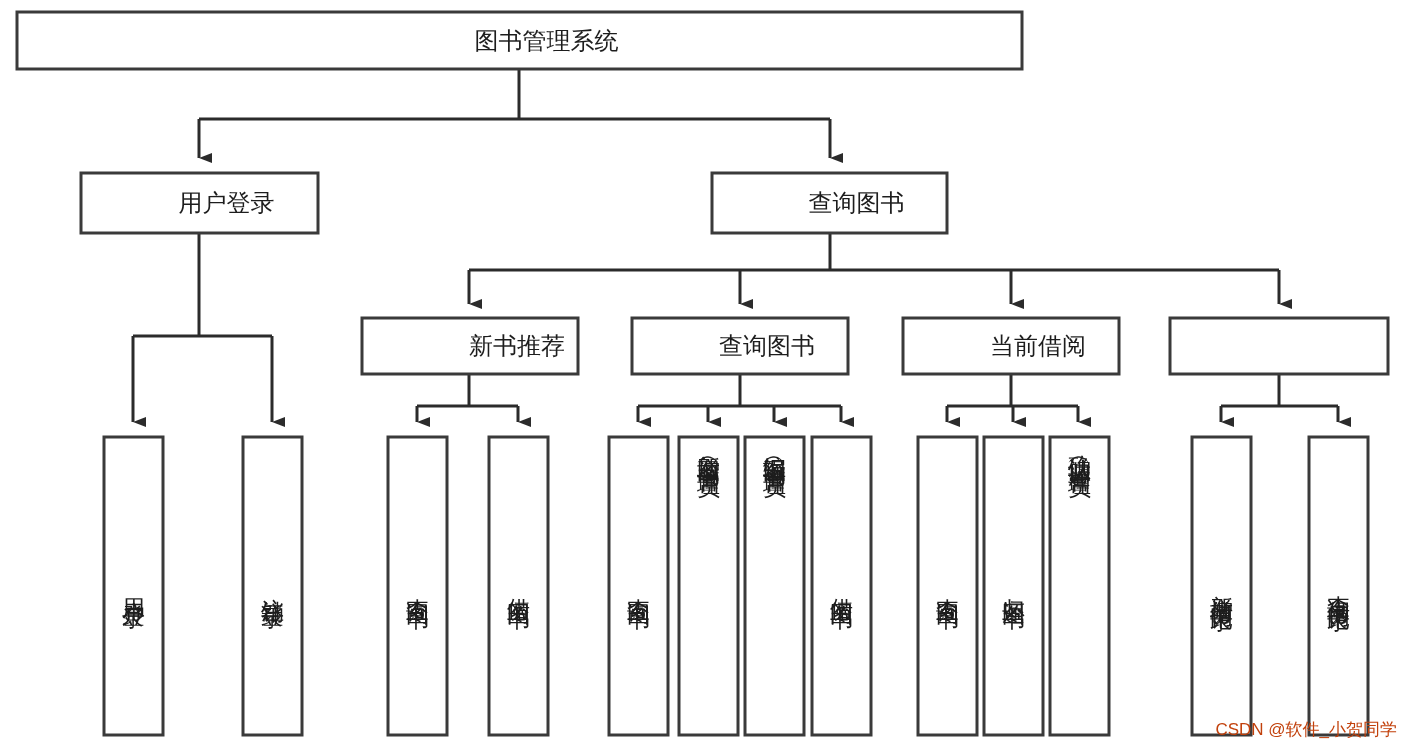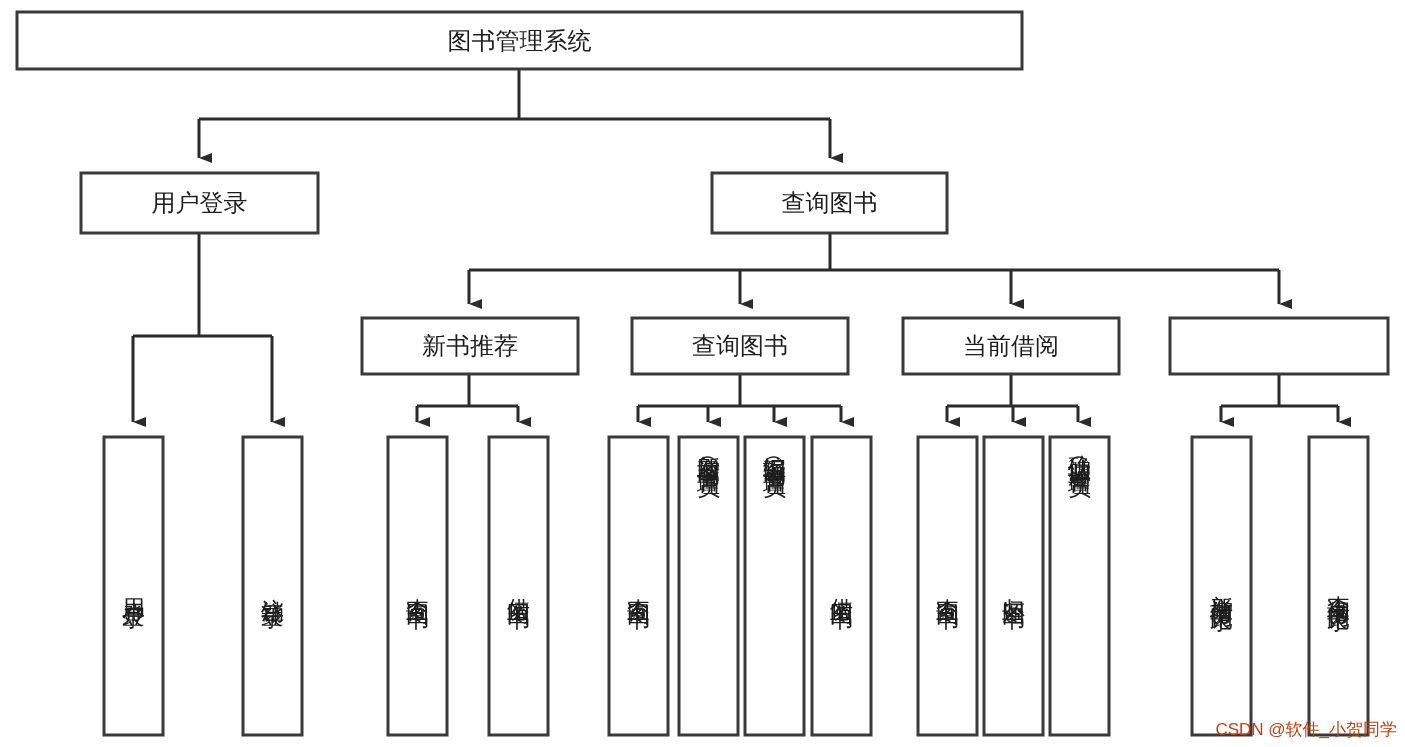--- a/index.html
+++ b/index.html
@@ -60,20 +60,21 @@
     color: #1d1d1d;
     letter-spacing: 3px;
     white-space: nowrap;
   }
   .htext-box {
     position: absolute;
     display: flex;
     align-items: center;
     justify-content: center;
     pointer-events: none;
+    padding-left: 27px;
   }
   .htext {
     font-family: "Liberation Sans", "DejaVu Sans", sans-serif;
     font-size: 24px;
     color: #1d1d1d;
     white-space: nowrap;
   }
 </style>
 </head>
 <body>
@@ -180,21 +181,21 @@
   </div>
 
   <div class="htext-box" style="left:81px; top:173px; width:237px; height:60px;">
     <span class="htext">用户登录</span>
   </div>
 
   <div class="htext-box" style="left:712px; top:173px; width:235px; height:60px;">
     <span class="htext">查询图书</span>
   </div>
 
-  <div class="htext-box" style="left:362px; top:318px; width:216px; height:56px;">
+  <div class="htext-box" style="left:382px; top:318px; width:216px; height:56px;">
     <span class="htext">新书推荐</span>
   </div>
 
   <div class="htext-box" style="left:632px; top:318px; width:216px; height:56px;">
     <span class="htext">查询图书</span>
   </div>
 
   <div class="htext-box" style="left:903px; top:318px; width:216px; height:56px;">
     <span class="htext">当前借阅</span>
   </div>

